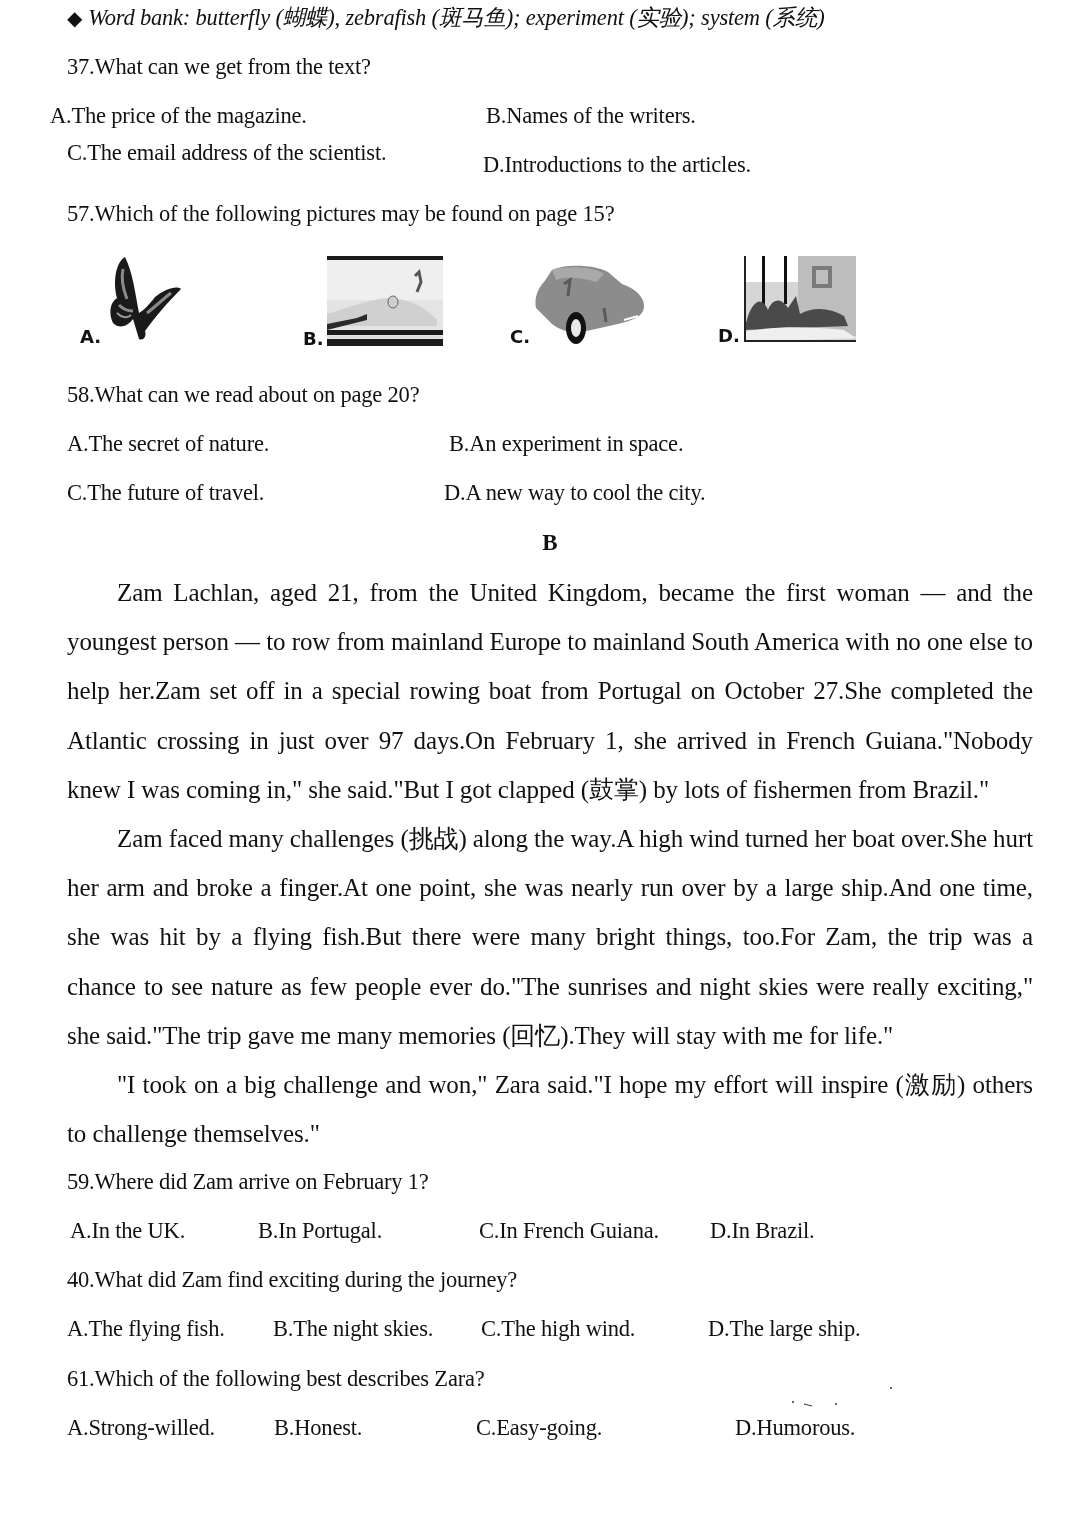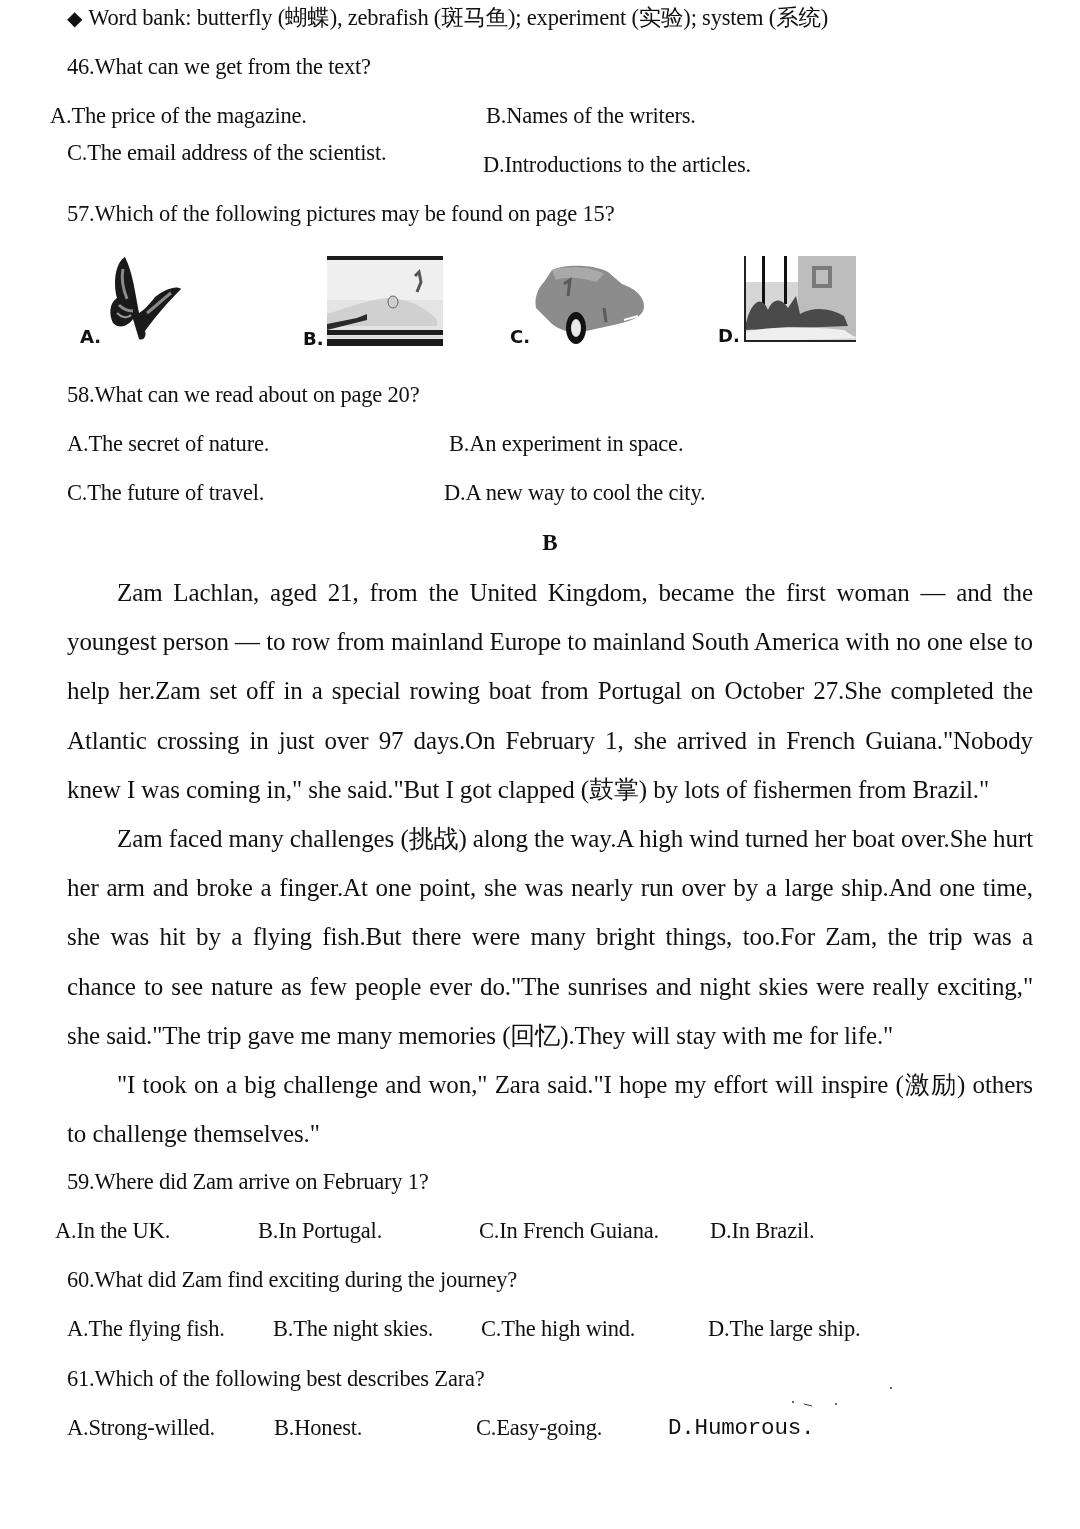--- a/index.html
+++ b/index.html
@@ -21,25 +21,25 @@
   .section-letter {
     position: absolute; left: 0; width: 1100px; text-align: center; top: 528px;
     font-weight: bold; font-size: 23px; line-height: 30px;
   }
   .pic-label { position: absolute; font-family: "DejaVu Sans", sans-serif; font-weight: bold; font-size: 18px; }
   .pic { position: absolute; }
 </style>
 </head>
 <body>
 
-<div class="line" style="top:3px;">
+<div class="line" style="top:3px;font-style:italic;">
   <span class="diamond">◆</span><span>Word bank: butterfly (蝴蝶), zebrafish (斑马鱼); experiment (实验); system (系统)</span>
 </div>
 
-<div class="line" style="top:52px;">46.What can we get from the text?</div>
+<div class="line" style="top:52px;">37.What can we get from the text?</div>
 <div class="opt" style="left:50px; top:101px;">A.The price of the magazine.</div>
 <div class="opt" style="left:486px; top:101px;">B.Names of the writers.</div>
 <div class="opt" style="left:67px; top:138px;">C.The email address of the scientist.</div>
 <div class="opt" style="left:483px; top:150px;">D.Introductions to the articles.</div>
 
 <div class="line" style="top:199px;text-align:center;">57.Which of the following pictures may be found on page 15?</div>
 
 <div class="pic-label" style="left:80px; top:326px;">A.</div>
 <svg class="pic" style="left:105px; top:253px;" width="80" height="92" viewBox="0 0 80 92">
   <path d="M20 4 C10 10 8 30 12 45 C4 50 4 62 8 70 C14 76 22 74 28 66 L34 86 C38 88 42 84 40 78 C50 64 64 48 76 36 C72 32 60 36 50 44 C44 52 38 58 34 60 C30 40 28 20 20 4 Z" fill="#1a1a1a"></path>
@@ -90,35 +90,35 @@
 <div class="opt" style="left:67px; top:478px;">C.The future of travel.</div>
 <div class="opt" style="left:444px; top:478px;">D.A new way to cool the city.</div>
 
 <div class="section-letter">B</div>
 
 <div class="para" style="top:568px;">Zam Lachlan, aged 21, from the United Kingdom, became the first woman — and the youngest person — to row from mainland Europe to mainland South America with no one else to help her.Zam set off in a special rowing boat from Portugal on October 27.She completed the Atlantic crossing in just over 97 days.On February 1, she arrived in French Guiana."Nobody knew I was coming in," she said."But I got clapped (鼓掌) by lots of fishermen from Brazil."</div>
 <div class="para" style="top:814px;">Zam faced many challenges (挑战) along the way.A high wind turned her boat over.She hurt her arm and broke a finger.At one point, she was nearly run over by a large ship.And one time, she was hit by a flying fish.But there were many bright things, too.For Zam, the trip was a chance to see nature as few people ever do."The sunrises and night skies were really exciting," she said."The trip gave me many memories (回忆).They will stay with me for life."</div>
 <div class="para" style="top:1060px;">"I took on a big challenge and won," Zara said."I hope my effort will inspire (激励) others to challenge themselves."</div>
 
 <div class="line" style="top:1167px;">59.Where did Zam arrive on February 1?</div>
-<div class="opt" style="left:55px; top:1216px;">A.In the UK.</div>
+<div class="opt" style="left:70px; top:1216px;">A.In the UK.</div>
 <div class="opt" style="left:258px; top:1216px;">B.In Portugal.</div>
 <div class="opt" style="left:479px; top:1216px;">C.In French Guiana.</div>
 <div class="opt" style="left:710px; top:1216px;">D.In Brazil.</div>
 
-<div class="line" style="top:1265px;">60.What did Zam find exciting during the journey?</div>
+<div class="line" style="top:1265px;">40.What did Zam find exciting during the journey?</div>
 <div class="opt" style="left:67px; top:1314px;">A.The flying fish.</div>
 <div class="opt" style="left:273px; top:1314px;">B.The night skies.</div>
 <div class="opt" style="left:481px; top:1314px;">C.The high wind.</div>
 <div class="opt" style="left:708px; top:1314px;">D.The large ship.</div>
 
 <div class="line" style="top:1364px;">61.Which of the following best describes Zara?</div>
 <div class="opt" style="left:67px; top:1413px;">A.Strong-willed.</div>
 <div class="opt" style="left:274px; top:1413px;">B.Honest.</div>
 <div class="opt" style="left:476px; top:1413px;">C.Easy-going.</div>
-<div class="opt" style="left:668px; top:1413px;font-family:Liberation Mono, monospace;">D.Humorous.</div>
+<div class="opt" style="left:735px; top:1413px;">D.Humorous.</div>
 
 <svg style="position:absolute; left:780px; top:1380px;" width="120" height="30">
   <circle cx="13" cy="22" r="1" fill="#333"></circle>
   <path d="M24 24 L32 26" stroke="#333" stroke-width="1"></path>
   <circle cx="56" cy="24" r="1" fill="#333"></circle>
   <circle cx="111" cy="8" r="1" fill="#333"></circle>
 </svg>
 
 </body></html>

